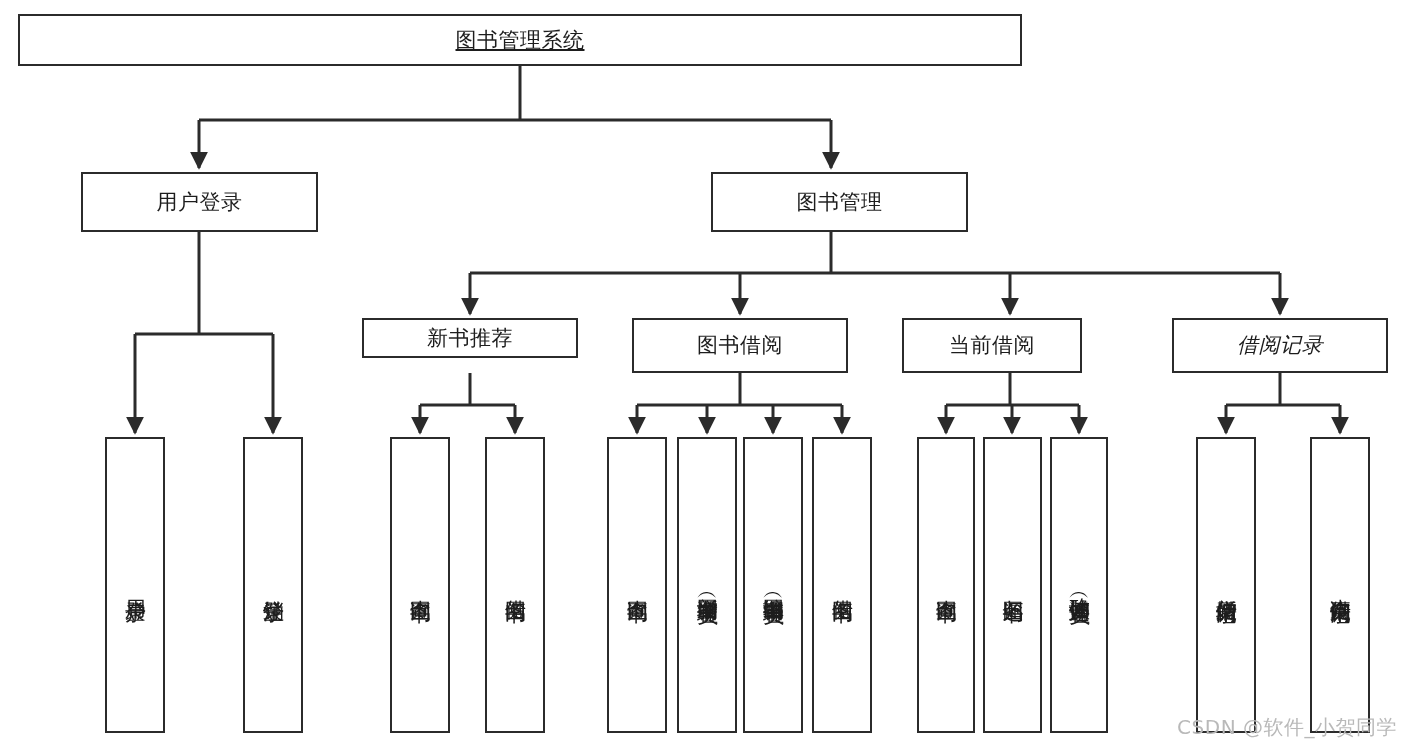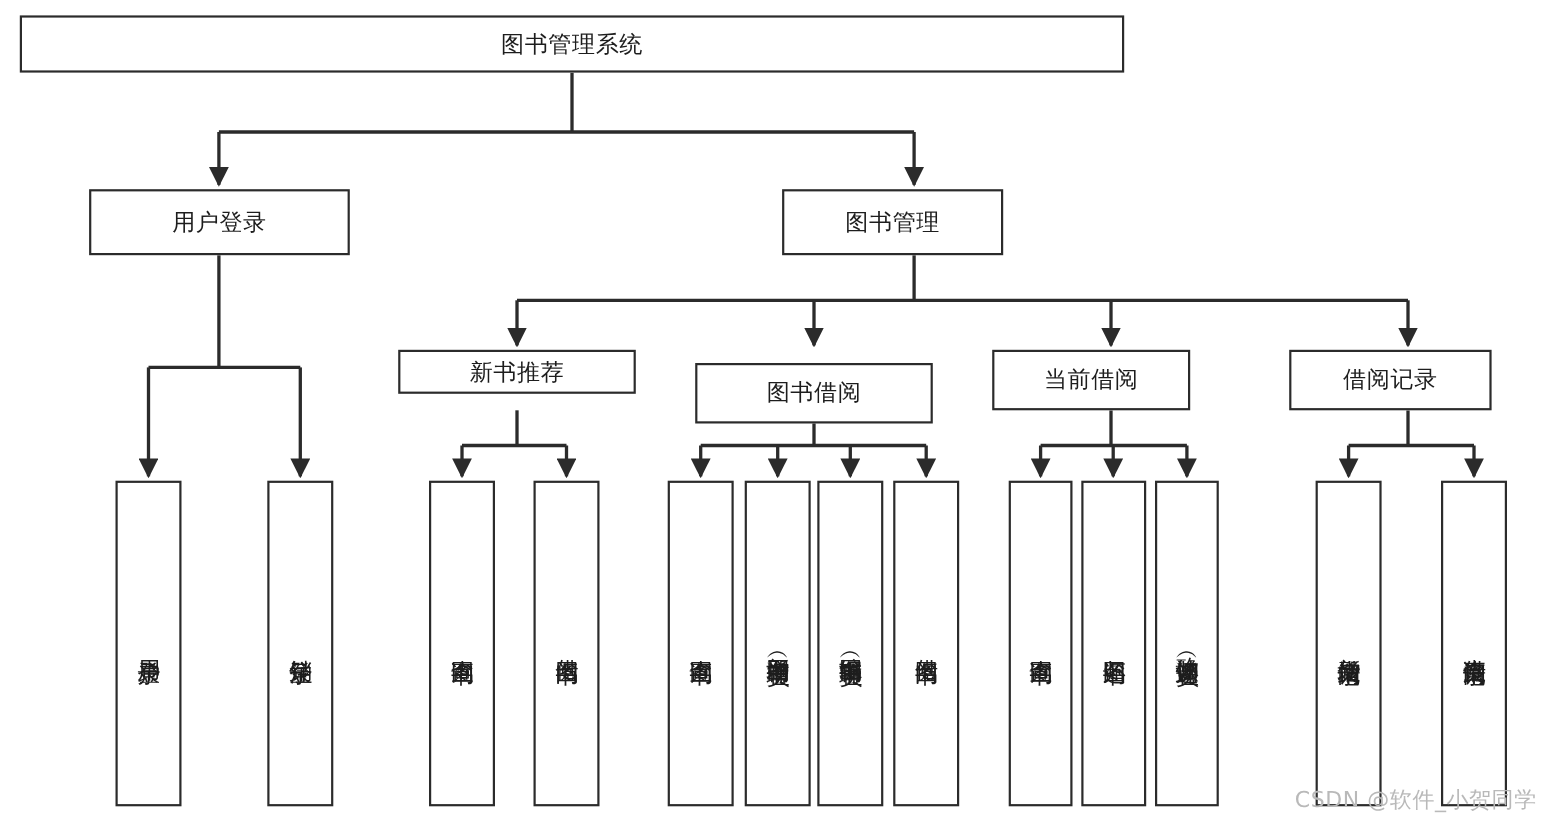--- a/index.html
+++ b/index.html
@@ -113,41 +113,41 @@
       <path d="M 1012 405 L 1012 433" marker-end="url(#arrow)"></path>
       <path d="M 1079 405 L 1079 433" marker-end="url(#arrow)"></path>
 
       <path d="M 1280 373 L 1280 405"></path>
       <path d="M 1226 405 L 1340 405"></path>
       <path d="M 1226 405 L 1226 433" marker-end="url(#arrow)"></path>
       <path d="M 1340 405 L 1340 433" marker-end="url(#arrow)"></path>
     </g>
   </svg>
 
-  <div class="node h" style="left: 18px; top: 14px; width: 1004px; height: 52px;">
+  <div class="node h" style="left: 18px; top: 14px; width: 1004px; height: 52px; text-decoration: underline;">
     <span>图书管理系统</span>
   </div>
 
   <div class="node h" style="left: 81px; top: 172px; width: 237px; height: 60px;">
     <span>用户登录</span>
   </div>
-  <div class="node h" style="left: 711px; top: 172px; width: 201px; height: 60px;">
+  <div class="node h" style="left: 711px; top: 172px; width: 257px; height: 60px;">
     <span>图书管理</span>
   </div>
 
   <div class="node h" style="left: 362px; top: 318px; width: 216px; height: 40px;">
     <span>新书推荐</span>
   </div>
-  <div class="node h" style="left: 632px; top: 318px; width: 216px; height: 55px; margin-top: 12px;">
+  <div class="node h" style="left: 632px; top: 318px; width: 216px; height: 55px;">
     <span>图书借阅</span>
   </div>
   <div class="node h" style="left: 902px; top: 318px; width: 180px; height: 55px;">
     <span>当前借阅</span>
   </div>
-  <div class="node h" style="left: 1172px; top: 318px; width: 184px; height: 55px;">
+  <div class="node h" style="left: 1172px; top: 318px; width: 216px; height: 55px; font-style: italic;">
     <span>借阅记录</span>
   </div>
 
   <div class="node v" style="left: 105px; top: 437px; width: 60px; height: 296px;">
     <span class="vtext">用户登录</span>
   </div>
   <div class="node v" style="left: 243px; top: 437px; width: 60px; height: 296px;">
     <span class="vtext">注销登录</span>
   </div>
   <div class="node v" style="left: 390px; top: 437px; width: 60px; height: 296px;">

